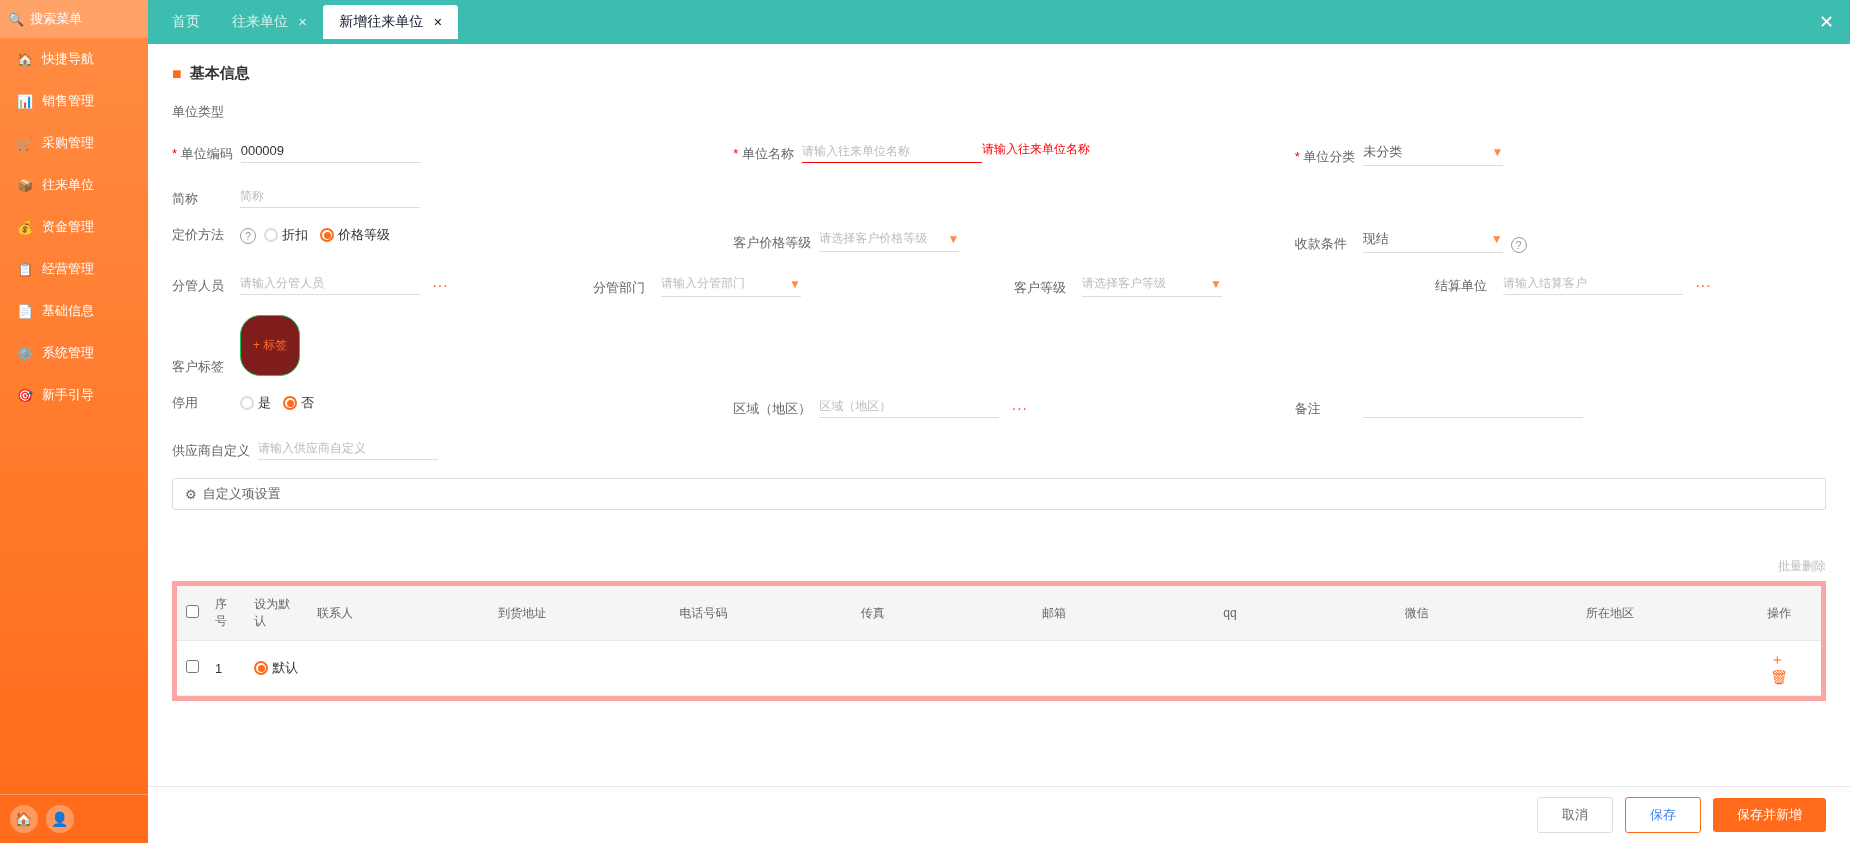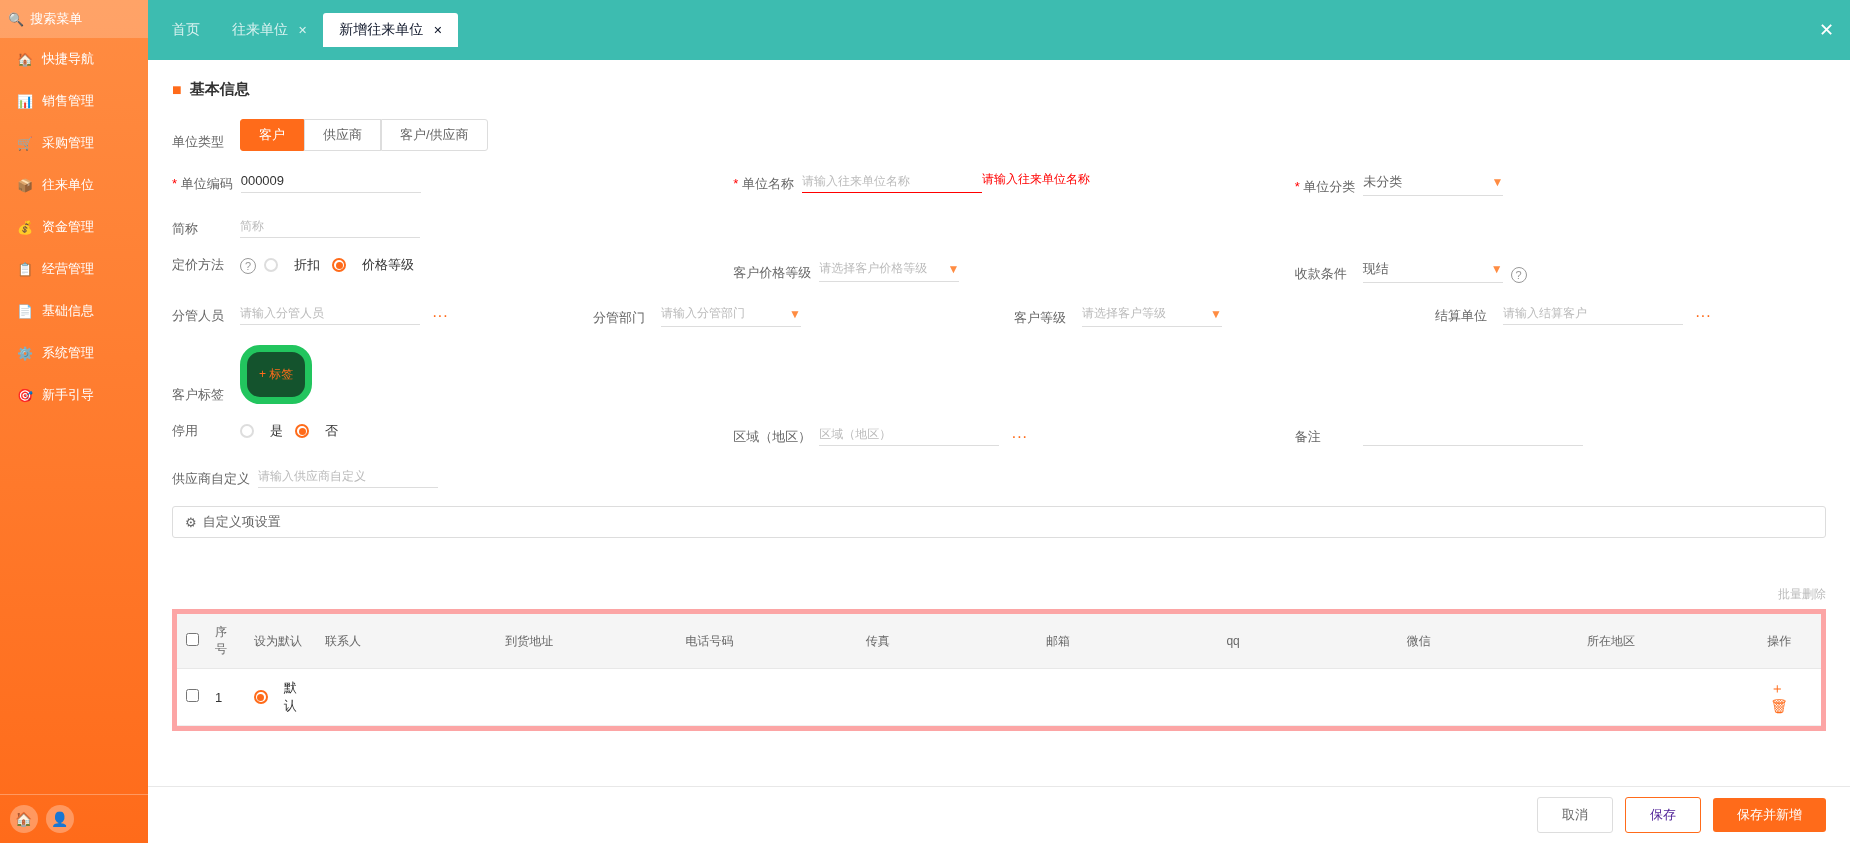--- a/index.html
+++ b/index.html
@@ -49,21 +49,21 @@
       display: flex;
       flex-direction: column;
       overflow: hidden;
     }
 
     
     .tab-bar {
       background: #3dbcb0;
       display: flex;
       align-items: center;
-      height: 60px;
+      height: 44px;
       padding: 0 8px;
       position: relative;
     }
     .tab {
       display: flex;
       align-items: center;
       gap: 6px;
       padding: 8px 16px;
       color: rgba(255,255,255,0.8);
       cursor: pointer;
@@ -165,39 +165,39 @@
       font-size: 13px;
       background: white;
       color: #666;
     }
     .unit-type-btn.active { background: #ff6b1a; color: white; border-color: #ff6b1a; }
     .unit-type-btn:first-child { border-radius: 3px 0 0 3px; }
     .unit-type-btn:last-child { border-radius: 0 3px 3px 0; }
 
     
     .radio-group { display: flex; align-items: center; gap: 12px; }
-    .radio-item { display: flex; align-items: center; gap: 16px; cursor: pointer; }
+    .radio-item { display: flex; align-items: center; gap: 4px; cursor: pointer; }
     .radio-circle {
       width: 14px; height: 14px; border-radius: 50%;
       border: 2px solid #ddd;
       display: flex; align-items: center; justify-content: center;
     }
     .radio-circle.checked { border-color: #ff6b1a; }
     .radio-circle.checked::after { content: ''; width: 7px; height: 7px; border-radius: 50%; background: #ff6b1a; }
     .radio-label { font-size: 13px; color: #333; }
 
     
     .tag-btn {
-      border: 7px solid #22c55e;
+      border: 1px solid #22c55e;
       color: #ff6b1a;
-      padding: 14px 12px;
+      padding: 21px 12px;
       border-radius: 20px;
       cursor: pointer;
       font-size: 12px;
-      background: #14532d;
+      background: #7f1d1d;
     }
 
     
     .ellipsis-btn {
       color: #ff6b1a;
       cursor: pointer;
       font-size: 16px;
       padding: 0 4px;
     }
 
@@ -248,21 +248,21 @@
       background: white;
       color: #666;
       cursor: pointer;
       border-radius: 3px;
       font-size: 13px;
     }
     .btn-save {
       padding: 8px 24px;
       border: 1px solid #ff6b1a;
       background: white;
-      color: #4c1d95;
+      color: #3b82f6;
       cursor: pointer;
       border-radius: 3px;
       font-size: 13px;
       text-align: center;
     }
     .btn-save-new {
       padding: 8px 24px;
       border: none;
       background: #ff6b1a;
       color: white;
@@ -348,25 +348,20 @@
     <div class="content">
 
       <div class="section-header">
         <span class="section-icon">■</span>
         <span class="section-title">基本信息</span>
       </div>
 
       <div class="form-row">
         <div class="form-group">
           <span class="form-label">单位类型</span>
-          <div class="unit-type-group">
-            <button class="unit-type-btn active">客户</button>
-            <button class="unit-type-btn">供应商</button>
-            <button class="unit-type-btn">客户/供应商</button>
-          </div>
         </div>
       </div>
 
       <div class="form-row">
         <div class="form-group">
           <span class="form-label required">单位编码</span>
           <input class="form-input" type="text" value="000009" style="">
         </div>
         <div class="form-group">
           <span class="form-label required">单位名称</span>

